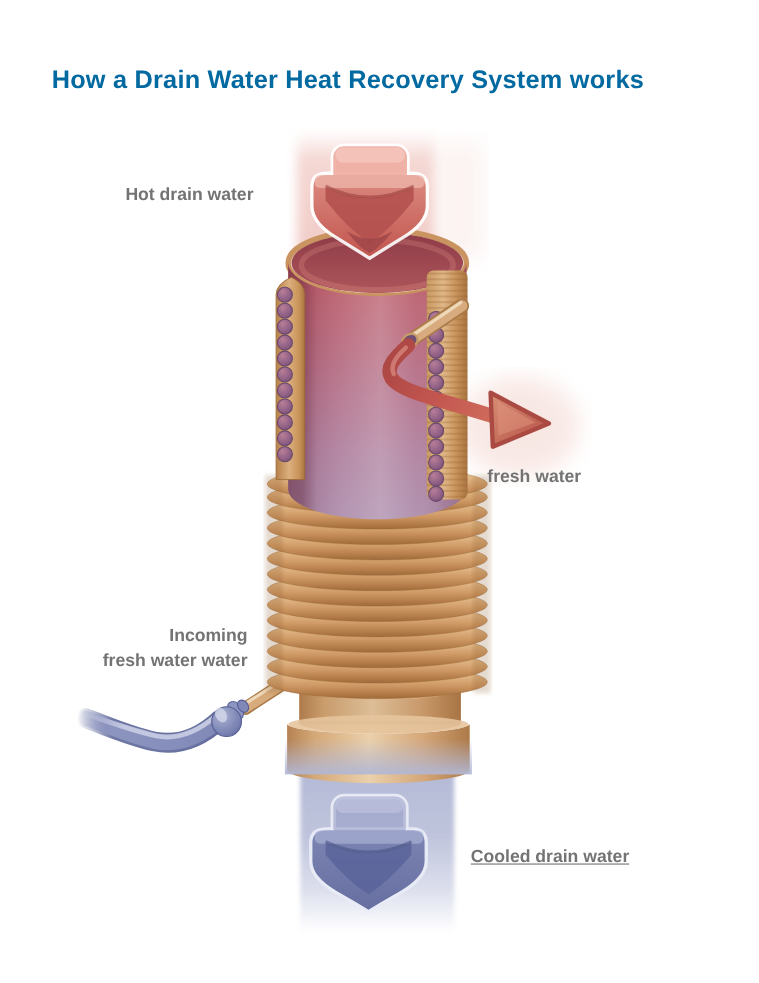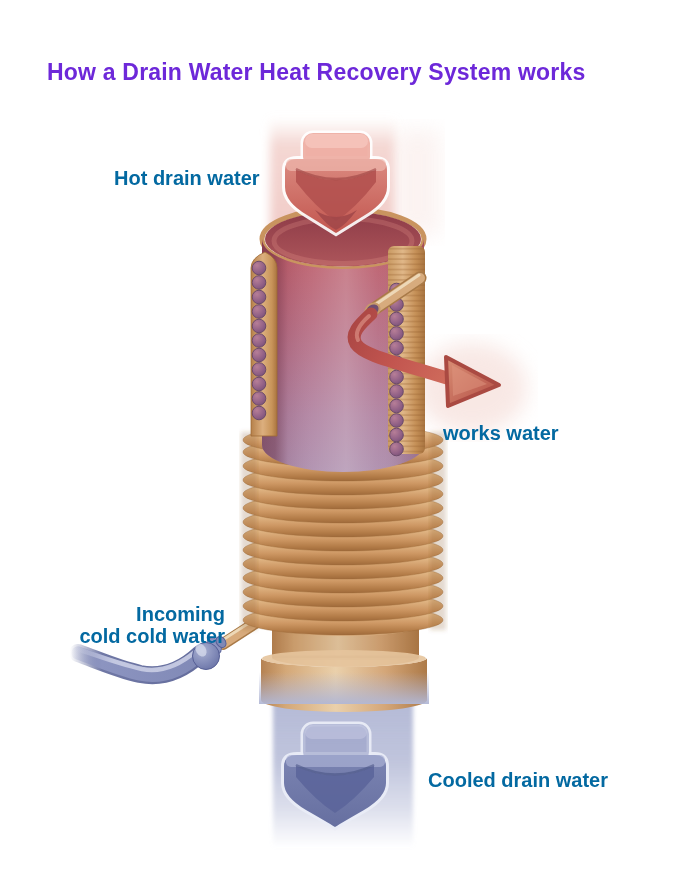--- a/index.html
+++ b/index.html
@@ -1,25 +1,25 @@
 <!DOCTYPE html>
 <html><head>
 <meta charset="utf-8">
 <style>
   html,body{margin:0;padding:0;background:#ffffff;}
   #page{position:relative;width:690px;height:894px;background:#ffffff;overflow:hidden;
         font-family:"Liberation Sans", sans-serif;}
   #page svg{position:absolute;left:0;top:0;}
-  .lbl{position:absolute;color:#0369a1;font-weight:700;font-size:20px;line-height:24px;}
-  #title{position:absolute;left:47px;top:44px;color:#6d28d9;font-weight:700;
+  .lbl{position:absolute;color:#737373;font-weight:700;font-size:16px;line-height:24px;}
+  #title{position:absolute;left:47px;top:44px;color:#0369a1;font-weight:700;
          font-size:23px;letter-spacing:.2px;white-space:nowrap;}
   #lbl-hot{left:114px;top:166px;}
   #lbl-pre{left:443px;top:421px;line-height:25px;}
-  #lbl-in{left:38px;top:603px;width:187px;text-align:right;line-height:22px;}
-  #lbl-cool{left:428px;top:768px;}
+  #lbl-in{left:38px;top:568px;width:187px;text-align:right;line-height:22px;}
+  #lbl-cool{left:428px;top:768px;text-decoration:underline;}
   .lbl span{display:block;}
 </style>
 </head>
 <body>
 
 <div id="page">
 
   <svg width="690" height="894" viewBox="0 0 690 894">
     <defs>
       <filter id="f2">
@@ -272,23 +272,23 @@
       <path d="M 296,766 Q 335,785 374,766 L 374,777 Q 354,801 335,813 Q 316,801 296,777 Z" fill="#5b649a" opacity=".85"></path>
       <path d="M 296,765 Q 335,784 374,765" stroke="rgba(70,80,130,0.55)" stroke-width="2.5" fill="none"></path>
     </g>
   </svg>
 
   <h1 id="title">How a Drain Water Heat Recovery System works</h1>
 
   <div id="lbl-hot" class="lbl">Hot drain water</div>
 
   <div id="lbl-pre" class="lbl">
-    <span>works water</span>
+    <span>fresh water</span>
   </div>
 
   <div id="lbl-in" class="lbl">
     <span>Incoming</span>
-    <span>cold cold water</span>
+    <span>fresh water water</span>
   </div>
 
   <div id="lbl-cool" class="lbl">Cooled drain water</div>
 
 </div>
 
 </body></html>

